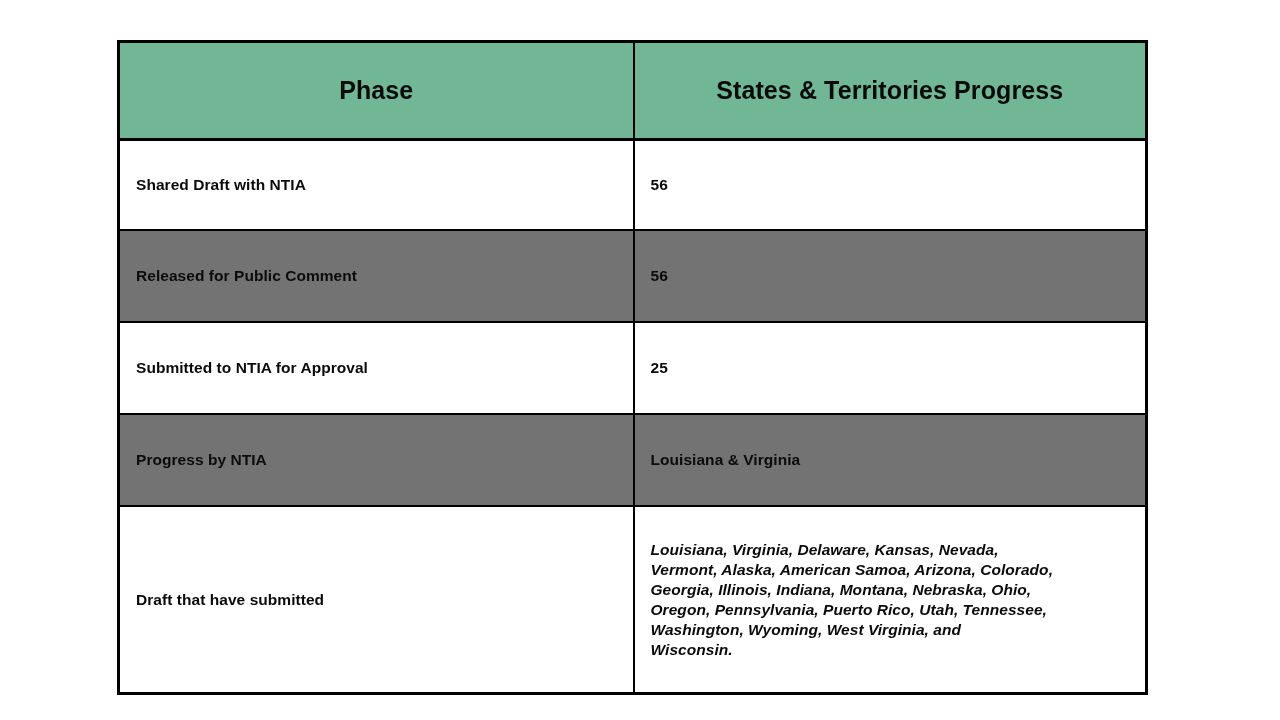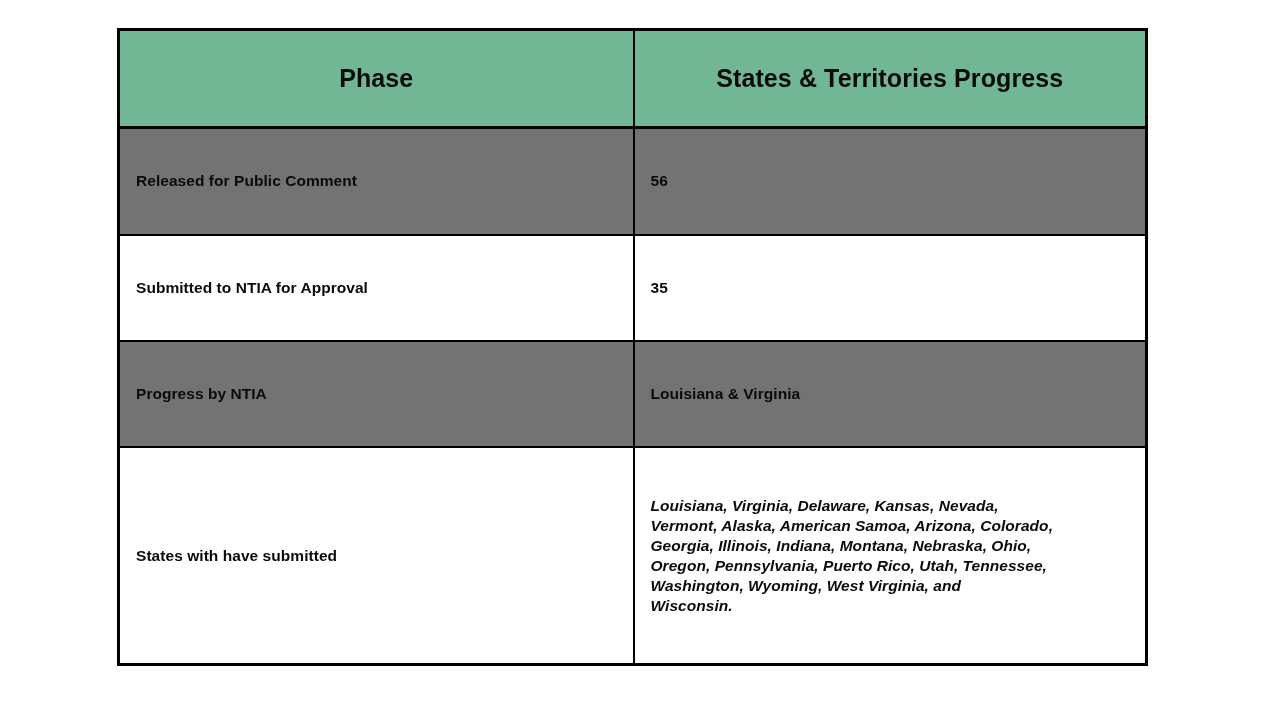--- a/index.html
+++ b/index.html
@@ -17,21 +17,21 @@
   .page {
     position: relative;
     width: 1280px;
     height: 720px;
     background: #ffffff;
   }
 
   .table-wrap {
     position: absolute;
     left: 117px;
-    top: 28px;
+    top: 40px;
     width: 1028px;
     height: 638px;
   }
 
   table.progress-table {
     width: 100%;
     height: 100%;
     border-collapse: collapse;
     table-layout: fixed;
     border: 3px solid #000000;
@@ -105,34 +105,38 @@
         <col class="col-phase">
         <col class="col-progress">
       </colgroup>
       <thead>
         <tr class="header-row">
           <th>Phase</th>
           <th>States &amp; Territories Progress</th>
         </tr>
       </thead>
       <tbody>
+        <tr class="row-white r1">
+          <td class="cell-phase">Shared Draft with NTIA</td>
+          <td class="cell-progress">56</td>
+        </tr>
         <tr class="row-gray r2">
           <td class="cell-phase">Released for Public Comment</td>
           <td class="cell-progress">56</td>
         </tr>
         <tr class="row-white r3">
           <td class="cell-phase">Submitted to NTIA for Approval</td>
-          <td class="cell-progress">35</td>
+          <td class="cell-progress">25</td>
         </tr>
         <tr class="row-gray r4">
           <td class="cell-phase">Progress by NTIA</td>
           <td class="cell-progress">Louisiana &amp; Virginia</td>
         </tr>
         <tr class="row-white r5">
-          <td class="cell-phase">States with have submitted</td>
+          <td class="cell-phase">Draft that have submitted</td>
           <td class="cell-progress multiline">
             <span class="states-list">Louisiana, Virginia, Delaware, Kansas, Nevada,
 Vermont, Alaska, American Samoa, Arizona, Colorado,
 Georgia, Illinois, Indiana, Montana, Nebraska, Ohio,
 Oregon, Pennsylvania, Puerto Rico, Utah, Tennessee,
 Washington, Wyoming, West Virginia, and
 Wisconsin.</span>
           </td>
         </tr>
       </tbody>

